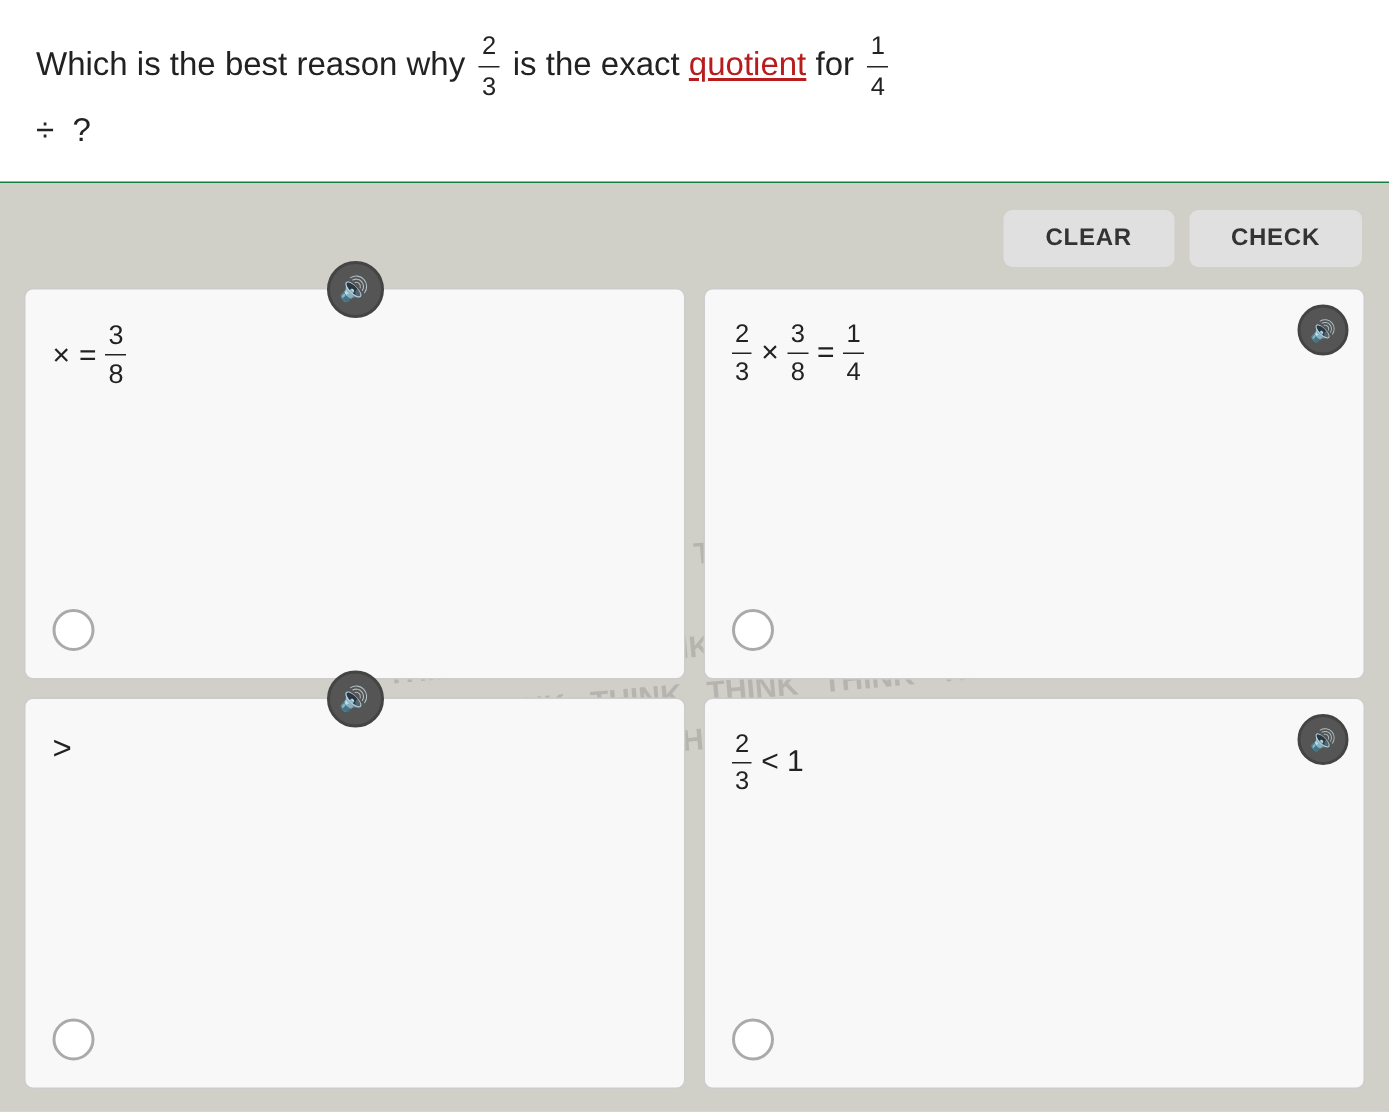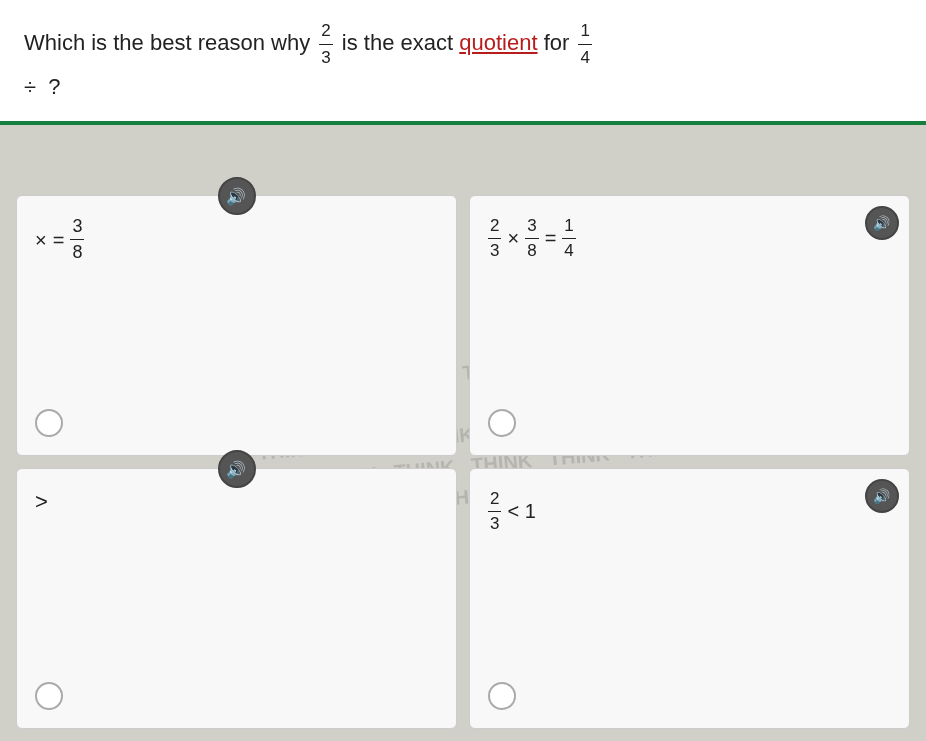--- a/index.html
+++ b/index.html
@@ -7,21 +7,21 @@
       font-family: Arial, sans-serif;
       width: 926px;
       height: 741px;
       background: #e8e8e8;
       overflow: hidden;
     }
 
     .question-bar {
       background: #ffffff;
       padding: 18px 24px 18px 24px;
-      border-bottom: 4px solid #15803d;
+      border-bottom: 1px solid #15803d;
       font-size: 22px;
       line-height: 1.5;
       color: #222;
     }
 
     .question-bar .underlined {
       text-decoration: underline;
       color: #b91c1c;
     }
 
@@ -211,20 +211,22 @@
     <div class="watermark-row">THINK &nbsp; THINK &nbsp; THINK &nbsp; THINK &nbsp; THINK &nbsp; THINK</div>
     <div class="watermark-row" style="transform:rotate(-5deg) translateX(30px);">THINK &nbsp; THINK &nbsp; THINK &nbsp; THINK &nbsp; THINK</div>
     <div class="watermark-row">THINK &nbsp; THINK &nbsp; THINK &nbsp; THINK &nbsp; THINK &nbsp; THINK</div>
     <div class="watermark-row" style="transform:rotate(-5deg) translateX(-20px);">THINK &nbsp; THINK &nbsp; THINK &nbsp; THINK &nbsp; THINK</div>
     <div class="watermark-row">THINK &nbsp; THINK &nbsp; THINK &nbsp; THINK &nbsp; THINK &nbsp; THINK</div>
     <div class="watermark-row" style="transform:rotate(-5deg) translateX(10px);">THINK &nbsp; THINK &nbsp; THINK &nbsp; THINK &nbsp; THINK</div>
     <div class="watermark-row">THINK &nbsp; THINK &nbsp; THINK &nbsp; THINK &nbsp; THINK &nbsp; THINK</div>
   </div>
 
   <div class="action-buttons">
+    <button class="btn-clear">CLEAR</button>
+    <button class="btn-check">CHECK</button>
   </div>
 
   <div class="options-grid">
 
     <div class="option-card" style="position:relative;">
 
       <div class="audio-btn" style="position:absolute;top:-19px;left:50%;transform:translateX(-50%);">
         <span>🔊</span>
       </div>
       <div class="option-content math-expr">

